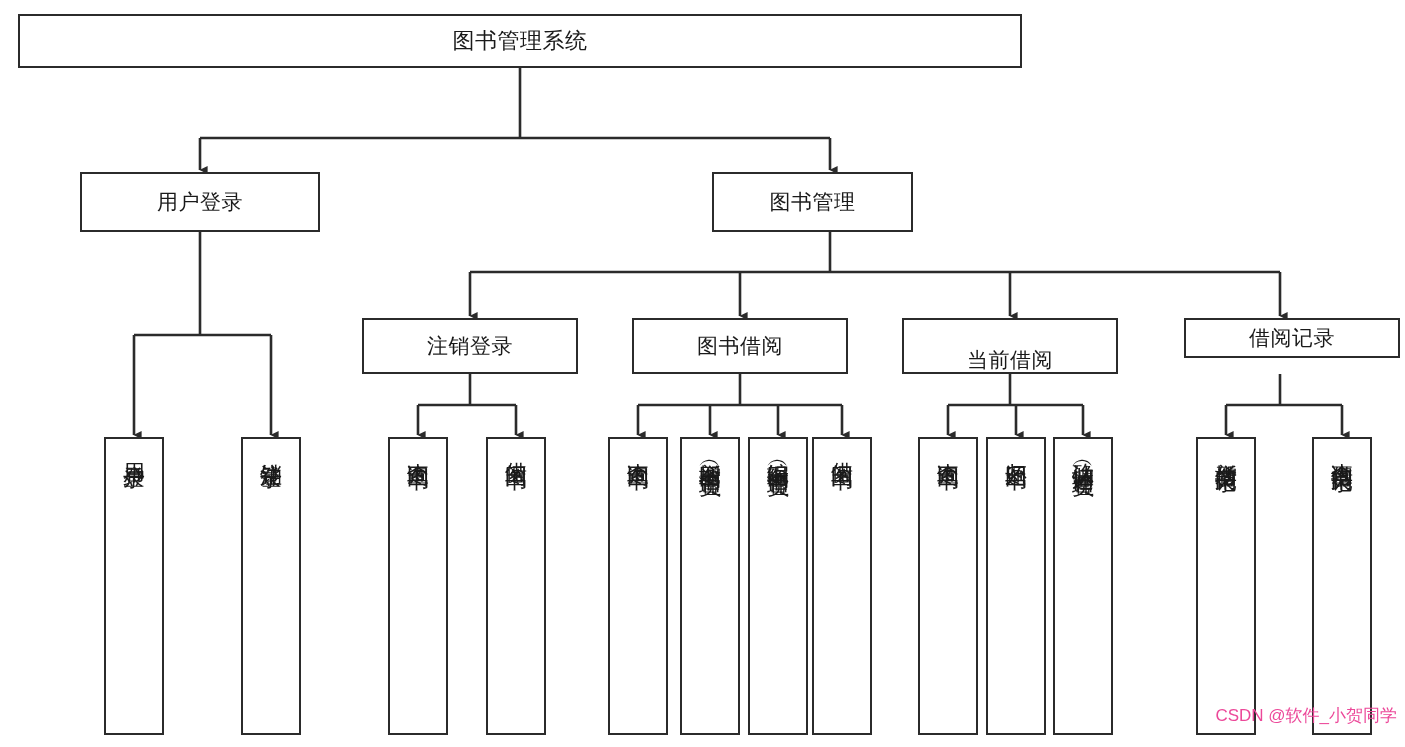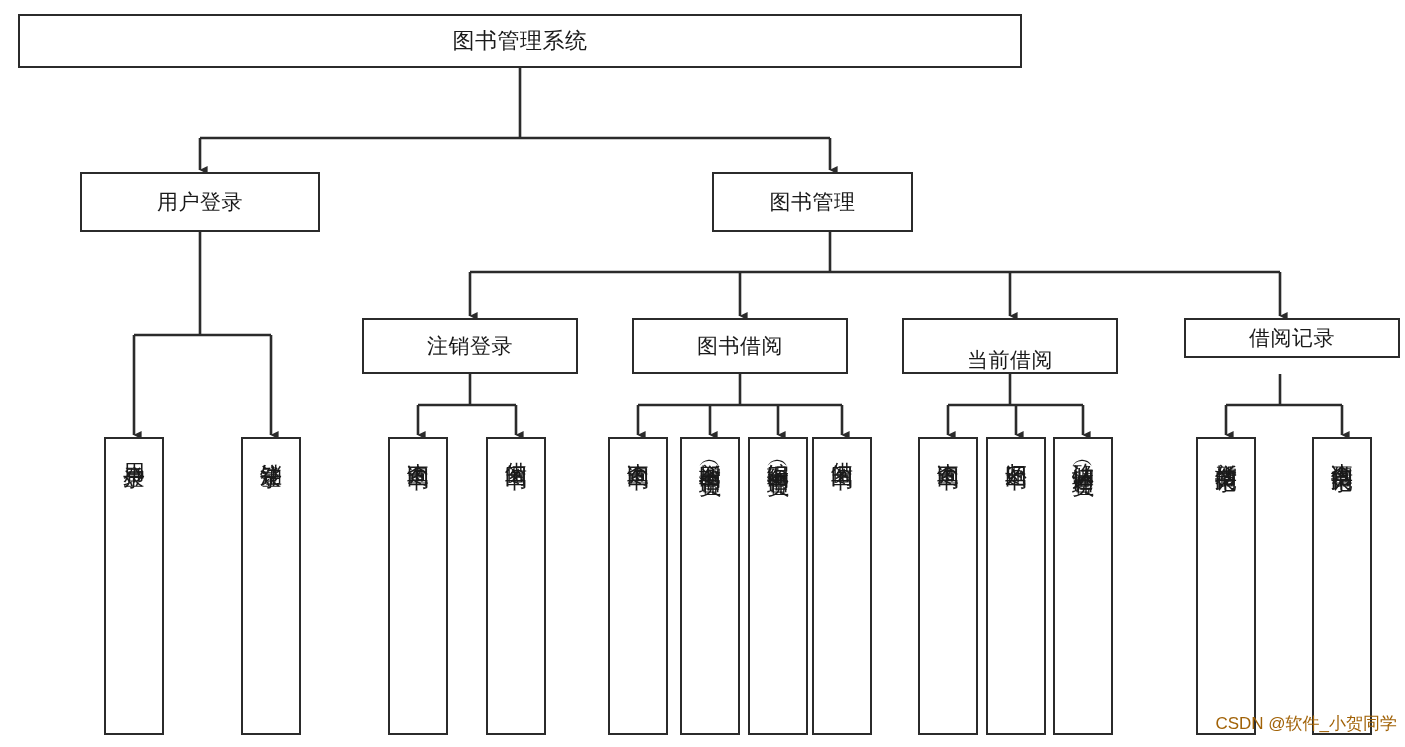--- a/index.html
+++ b/index.html
@@ -62,23 +62,23 @@
     writing-mode: vertical-rl;
     text-orientation: upright;
     font-size: 22px;
     line-height: 1.0;
     letter-spacing: 2px;
     white-space: nowrap;
   }
   #watermark {
     position: absolute;
     right: 8px;
-    bottom: 12px;
+    bottom: 20px;
     font-size: 17px;
-    color: #a16207;
+    color: #ec4899;
     z-index: 5;
     white-space: nowrap;
     pointer-events: none;
   }
 </style>
 </head>
 <body>
 
 <div id="diagram-root">
 

